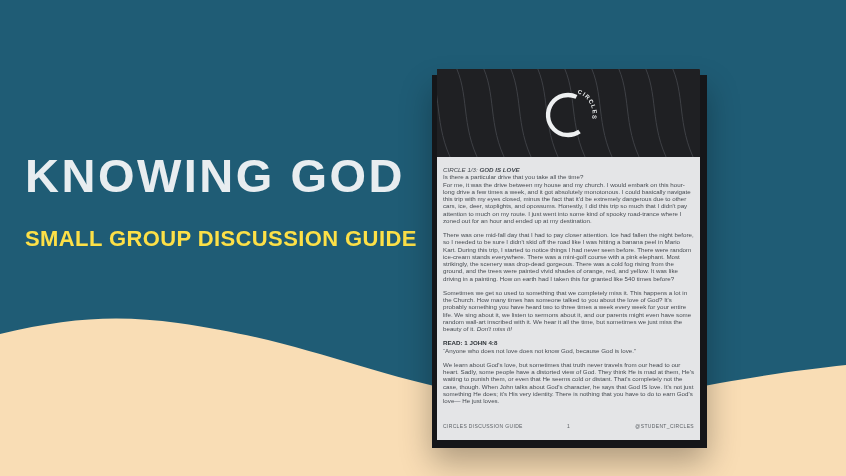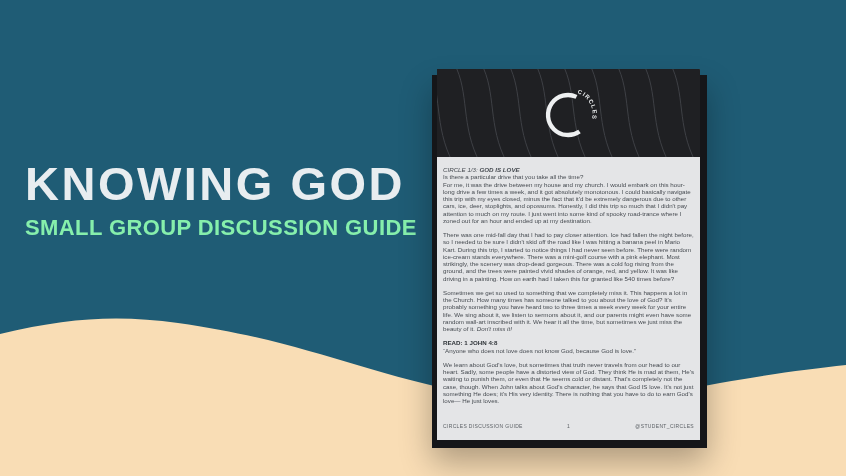--- a/index.html
+++ b/index.html
@@ -3,27 +3,27 @@
 <meta charset="utf-8">
 <style>
   html,body{margin:0;padding:0;}
   body{
     width:846px;height:476px;overflow:hidden;position:relative;
     background:#1f5c75;
     font-family:"Liberation Sans",sans-serif;
   }
   .wave{position:absolute;left:0;top:0;z-index:1;}
   
-  .hero{position:absolute;left:25px;top:156px;z-index:2;}
+  .hero{position:absolute;left:25px;top:148px;z-index:2;}
   .hero-title{
     font-weight:bold;color:#e8edf0;font-size:47px;line-height:55px;
     letter-spacing:2.5px;white-space:nowrap;
   }
   .hero-subtitle{
-    margin-top:4px;font-weight:bold;color:#86efac;font-size:22px;
+    margin-top:23px;font-weight:bold;color:#fde047;font-size:22px;
     letter-spacing:.4px;white-space:nowrap;
   }
   
   .doc-edge{
     position:absolute;left:432px;top:75px;width:275px;height:373px;
     background:#151619;z-index:2;box-shadow:0 14px 30px rgba(0,0,0,.30);
   }
   .doc{
     position:absolute;left:437px;top:69px;width:263px;height:371px;
     background:#e4e5e7;z-index:3;

